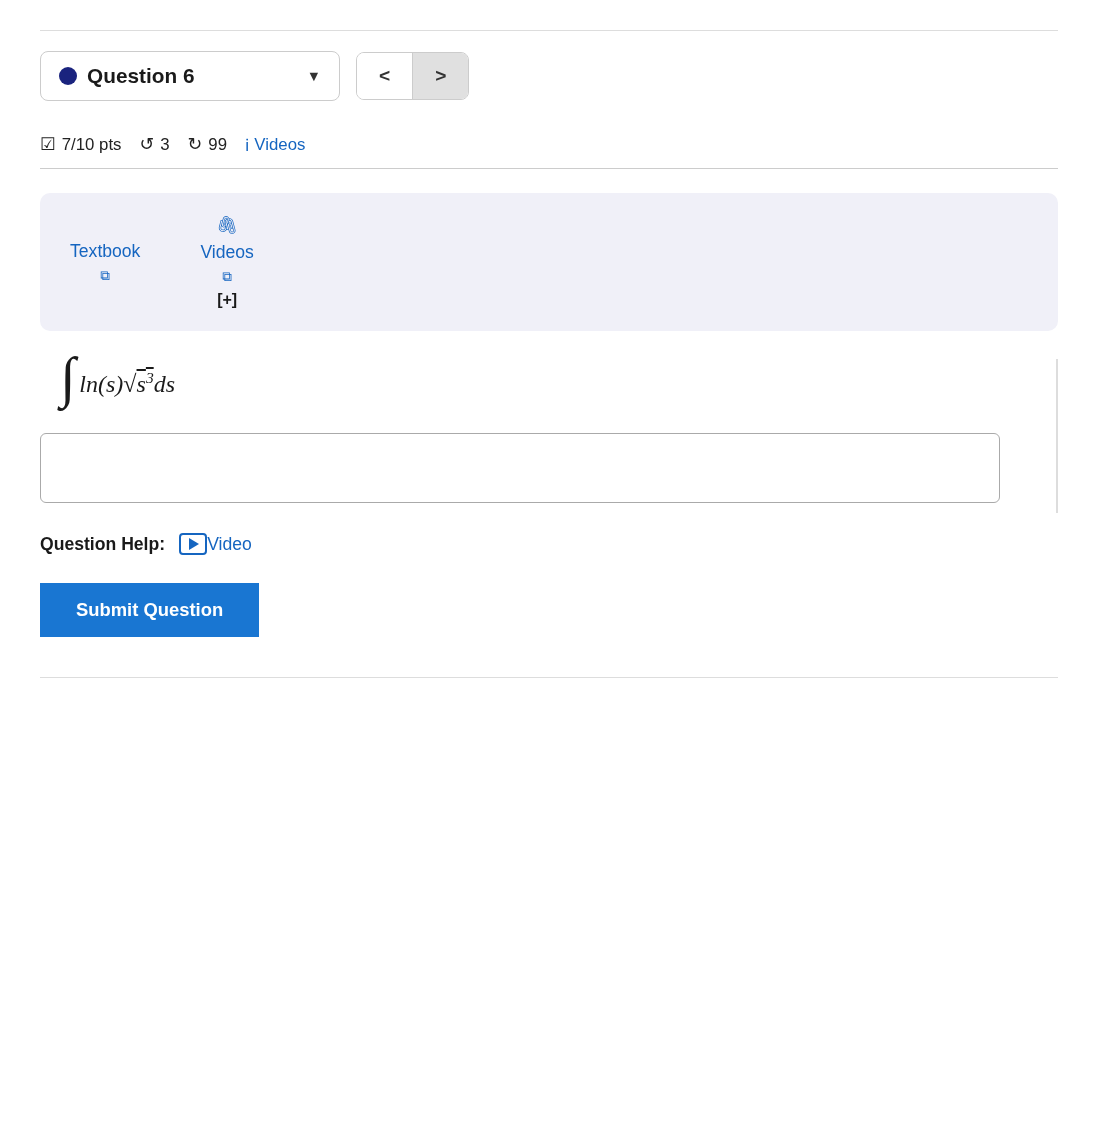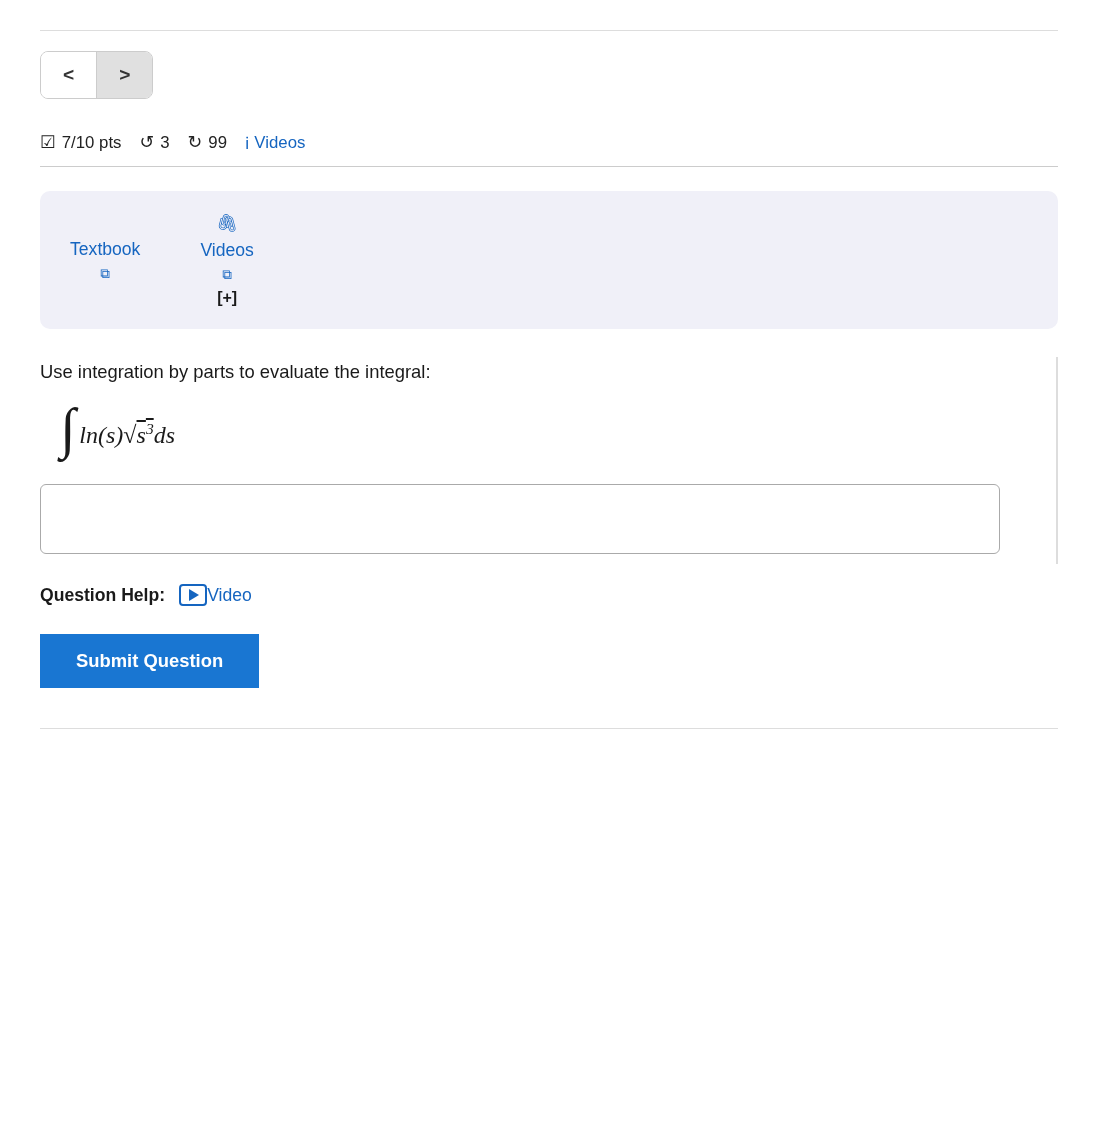--- a/index.html
+++ b/index.html
@@ -256,20 +256,25 @@
       padding-right: 16px;
       margin-bottom: 20px;
     }
   </style>
 </head>
 <body>
 
 
 
 <div class="top-bar">
+  <div class="question-selector">
+    <span class="question-dot"></span>
+    <span class="question-label">Question 6</span>
+    <span class="chevron-down">▼</span>
+  </div>
   <div class="nav-buttons">
     <button class="nav-btn">&lt;</button>
     <button class="nav-btn active">&gt;</button>
   </div>
 </div>
 
 <div class="meta-bar">
   <span class="meta-item">
     <span class="meta-icon">☑</span>
     <span>7/10 pts</span>
@@ -295,21 +300,20 @@
   </a>
   <a class="resource-link">
     <span>🖇</span>
     <span>Videos</span>
     <span class="ext-icon">⧉</span>
     <span class="plus-badge">[+]</span>
   </a>
 </div>
 
 <div class="content-area">
-  <p class="question-body">Use integration by parts to evaluate the integral:</p>
 
   <div class="integral-display">
     <span class="integral-sign">∫</span>
     <span class="integral-content">
       ln(<i>s</i>)√<span style="text-decoration:overline"><i>s</i><sup>3</sup></span><i>ds</i>
     </span>
   </div>
 
   <input type="text" class="answer-input" placeholder="" style="">
 </div>

